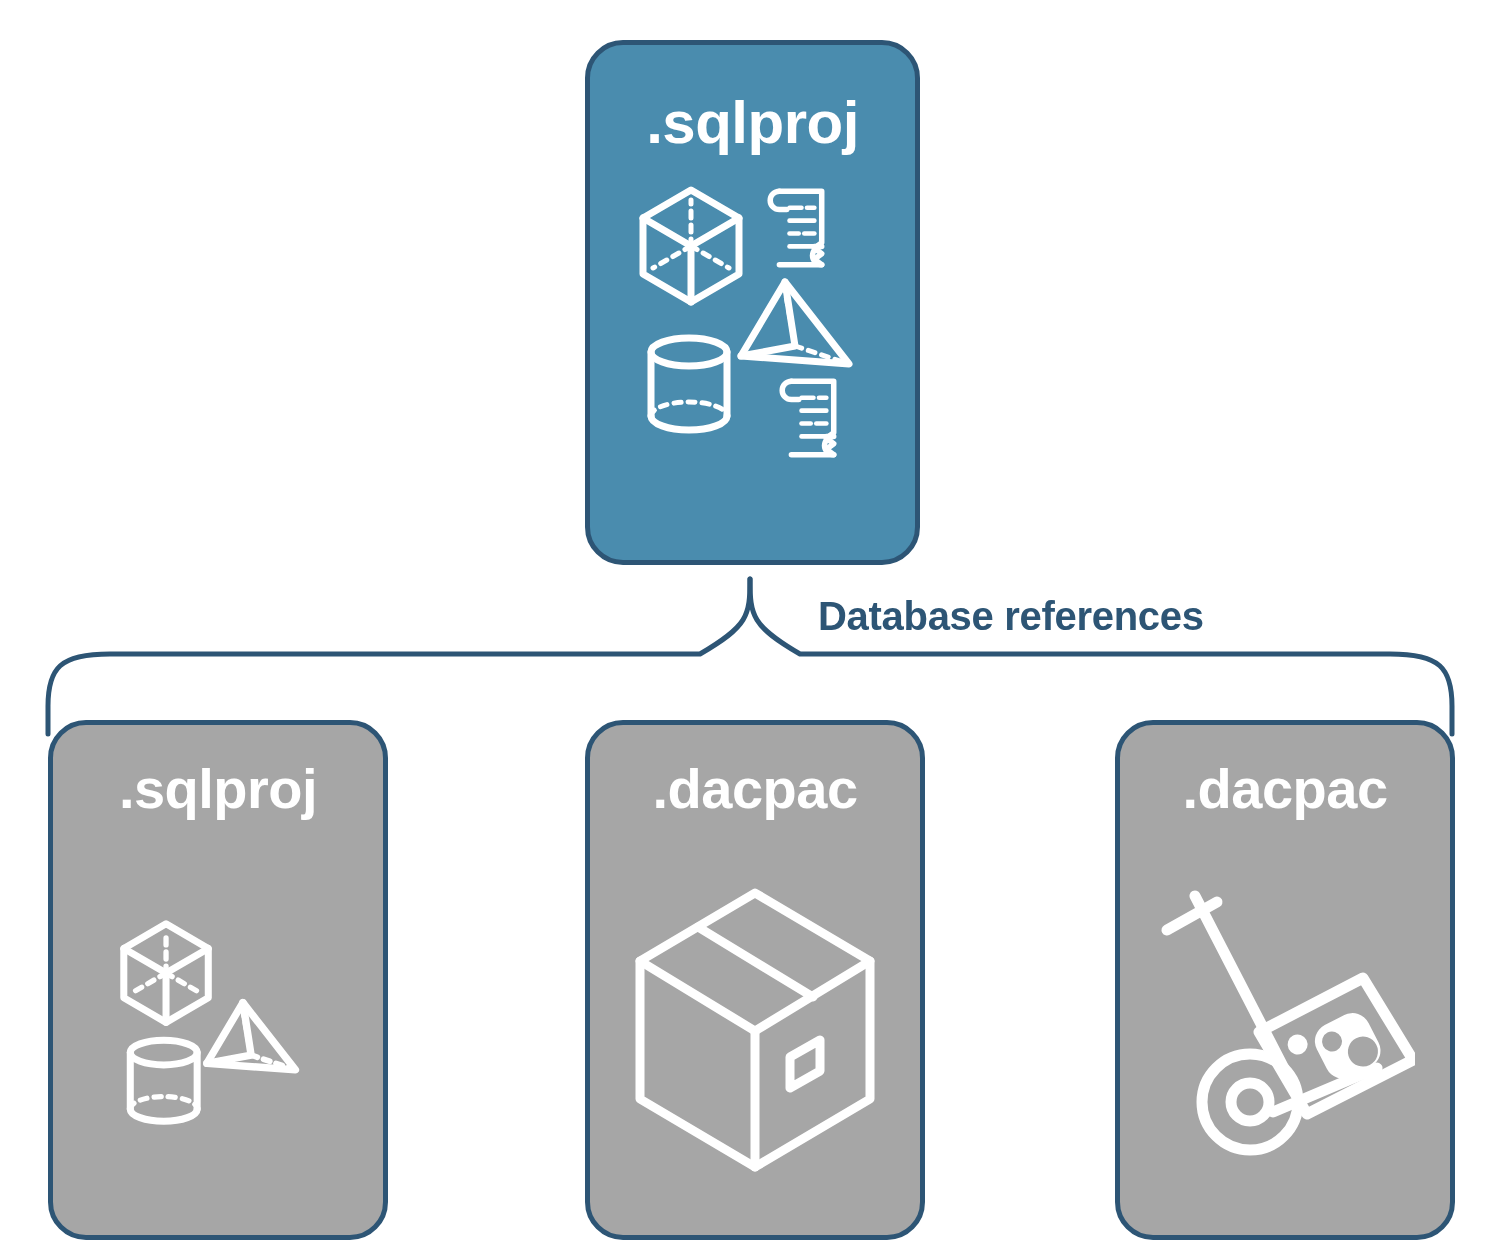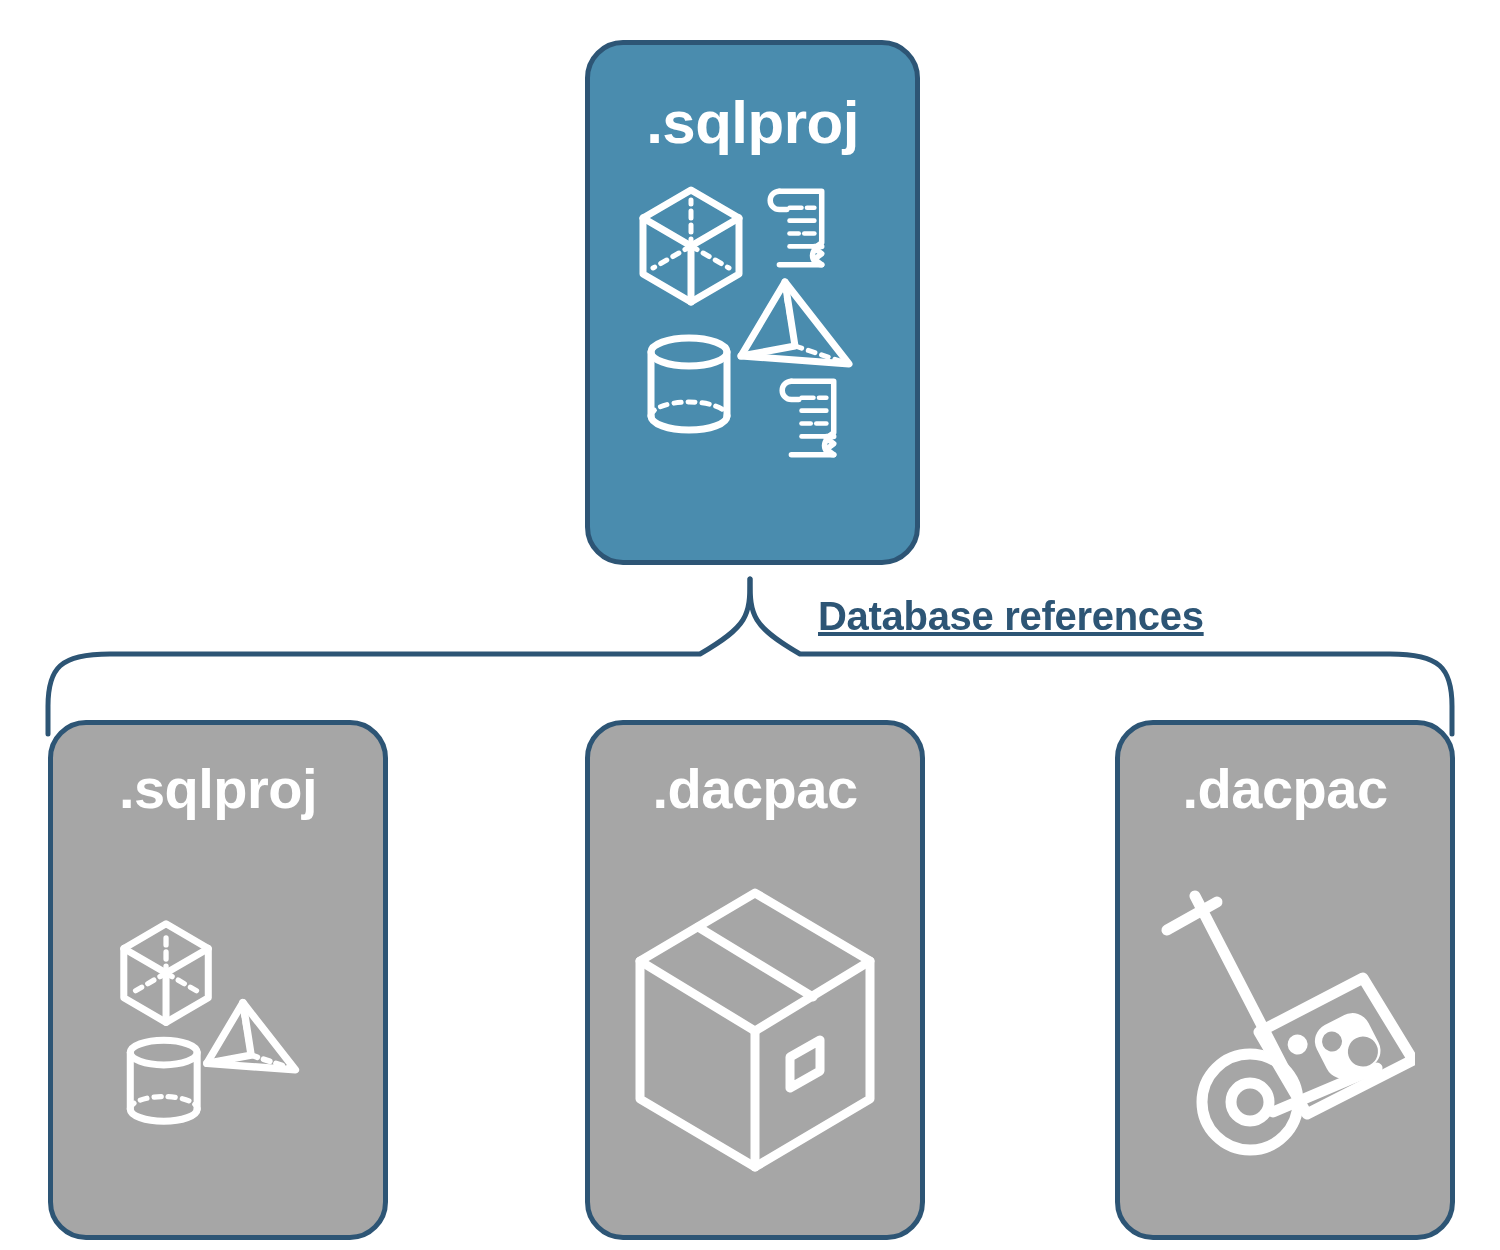--- a/index.html
+++ b/index.html
@@ -83,21 +83,20 @@
     position: absolute;
     left: 818px;
     top: 578px;
     font-size: 40px;
     font-weight: bold;
     color: #2D5575;
     font-family: "Liberation Sans", sans-serif;
     letter-spacing: -0.3px;
     white-space: nowrap;
     user-select: none;
-    text-decoration: underline;
   }
 </style>
 </head>
 <body>
 
 <div id="stage">
 
   <div class="card" id="card-root">
     <div class="card-title">.sqlproj</div>
     <div class="card-icons">

